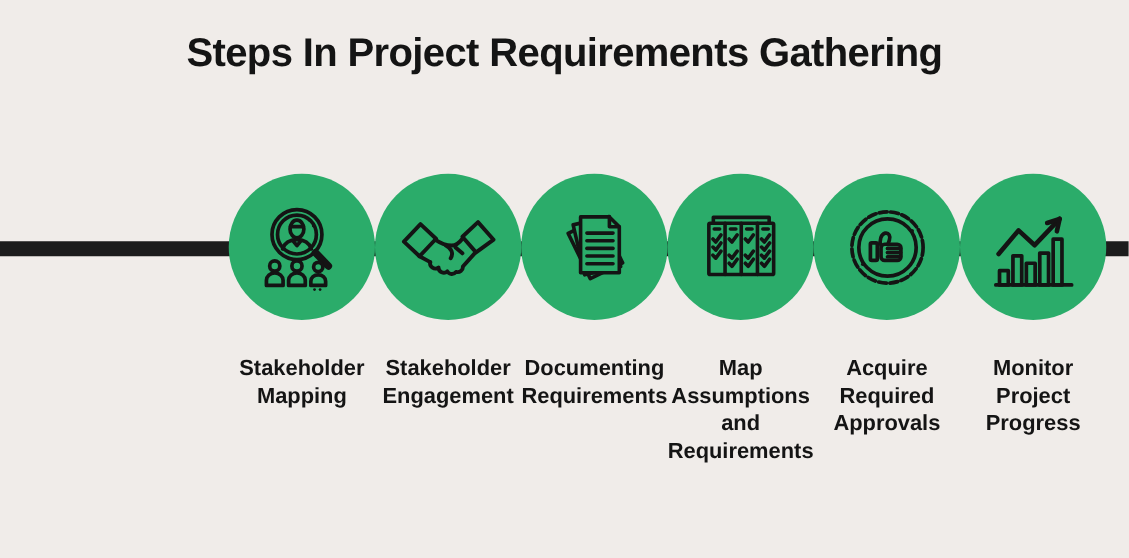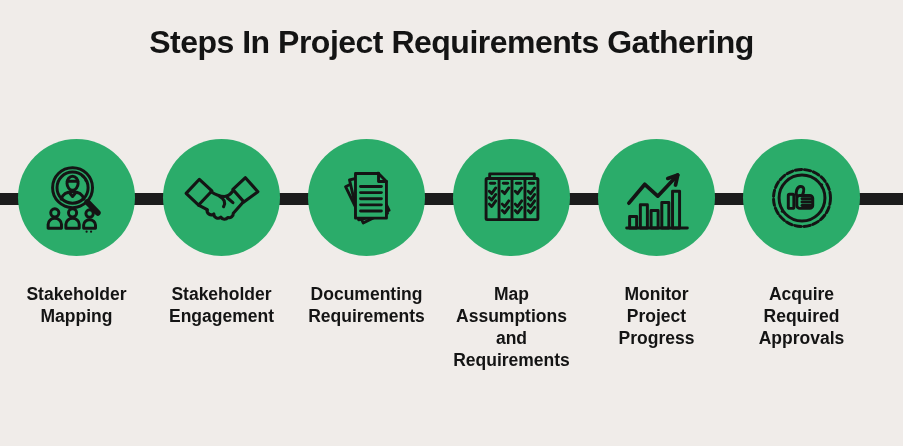--- a/index.html
+++ b/index.html
@@ -20,21 +20,21 @@
     position:absolute;top:22px;left:0;width:100%;margin:0;
     text-align:center;font-size:32px;line-height:40px;font-weight:bold;
     letter-spacing:-0.5px;color:var(--text);
   }
   .timeline-bar{
     position:absolute;top:193px;left:0;width:100%;height:12px;
     background:var(--timeline);
   }
   .steps{
     position:absolute;top:139px;left:18px;right:18px;
-    display:flex;justify-content:flex-start;gap:28px;
+    display:flex;justify-content:flex-end;
   }
   .step{width:117px;display:flex;flex-direction:column;align-items:center;}
   .circle{
     width:117px;height:117px;border-radius:50%;background:var(--circle);
     display:flex;align-items:center;justify-content:center;
     position:relative;z-index:1;flex:0 0 auto;
   }
   .label{
     margin-top:27px;width:172px;text-align:center;
     font-size:17.5px;font-weight:bold;line-height:22px;
@@ -158,51 +158,51 @@
       </div>
       <div class="label">Map
 Assumptions
 and
 Requirements</div>
     </div>
 
     <div class="step">
       <div class="circle">
         <svg class="ic" viewBox="0 0 100 100" width="74" height="74">
-          <path d="M9,90.5 H91"></path>
-          <rect x="13" y="75" width="9.5" height="15.5"></rect>
-          <rect x="27.5" y="59" width="9.5" height="31.5"></rect>
-          <rect x="42" y="67" width="9.5" height="23.5"></rect>
-          <rect x="56.5" y="56" width="9.5" height="34.5"></rect>
-          <rect x="71" y="41" width="9.5" height="49.5"></rect>
-          <path class="med" d="M12,57 L33.5,31.5 L51,47.5 L78,19"></path>
-          <path class="med" d="M64.5,23.5 L78,19 L75,32.5"></path>
-        </svg>
-      </div>
-      <div class="label">Monitor
-Project
-Progress</div>
-    </div>
-
-    <div class="step">
-      <div class="circle">
-        <svg class="ic" viewBox="0 0 100 100" width="74" height="74">
           <circle cx="50" cy="50" r="38.5" stroke-dasharray="8.5 3.8"></circle>
           <circle cx="50" cy="50" r="31"></circle>
           <rect x="31.5" y="45" width="7.5" height="19" rx="1.5"></rect>
           <rect x="43" y="46.5" width="21.5" height="17.5" rx="4"></rect>
           <path d="M50,51 H64"></path>
           <path d="M50,55.5 H64"></path>
           <path d="M50,60 H64"></path>
           <path d="M43,48 C40.5,42 43.5,35.5 47.5,34.5 C51.5,33.8 53.5,37.5 52,42 L50.5,46.5"></path>
           <circle class="dot" cx="23.5" cy="68" r="2.1"></circle>
           <circle class="dot" cx="76.5" cy="32" r="2.1"></circle>
         </svg>
       </div>
       <div class="label">Acquire
 Required
 Approvals</div>
     </div>
 
+    <div class="step">
+      <div class="circle">
+        <svg class="ic" viewBox="0 0 100 100" width="74" height="74">
+          <path d="M9,90.5 H91"></path>
+          <rect x="13" y="75" width="9.5" height="15.5"></rect>
+          <rect x="27.5" y="59" width="9.5" height="31.5"></rect>
+          <rect x="42" y="67" width="9.5" height="23.5"></rect>
+          <rect x="56.5" y="56" width="9.5" height="34.5"></rect>
+          <rect x="71" y="41" width="9.5" height="49.5"></rect>
+          <path class="med" d="M12,57 L33.5,31.5 L51,47.5 L78,19"></path>
+          <path class="med" d="M64.5,23.5 L78,19 L75,32.5"></path>
+        </svg>
+      </div>
+      <div class="label">Monitor
+Project
+Progress</div>
+    </div>
+
   </div>
 
 
 </div>
 
 </body></html>

